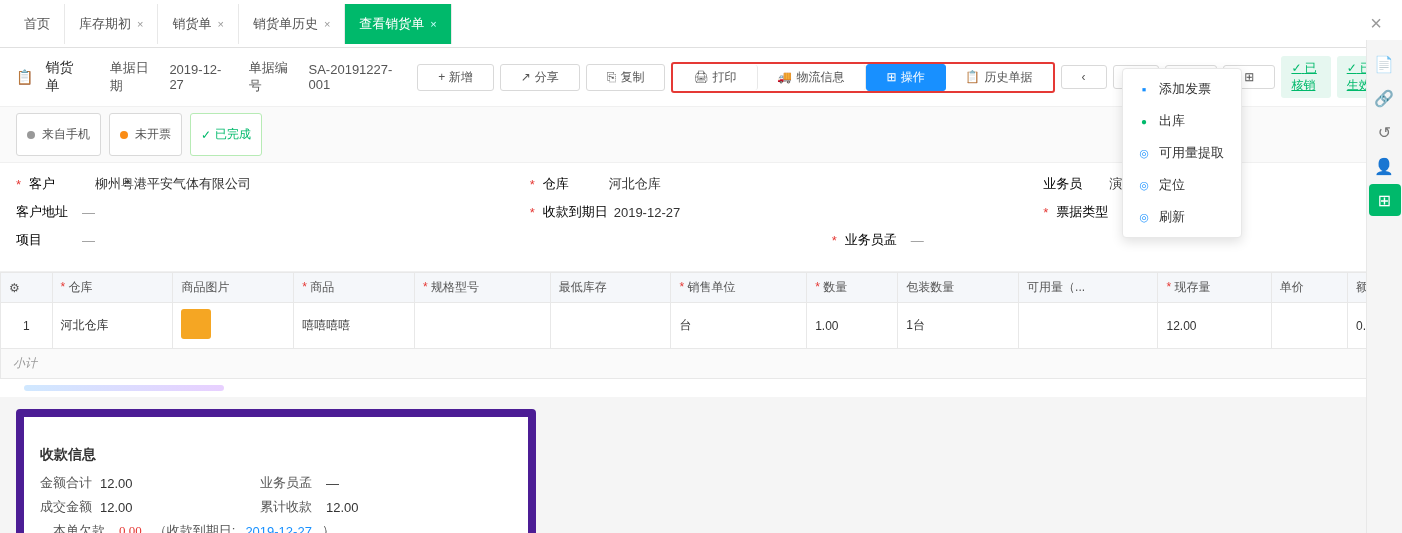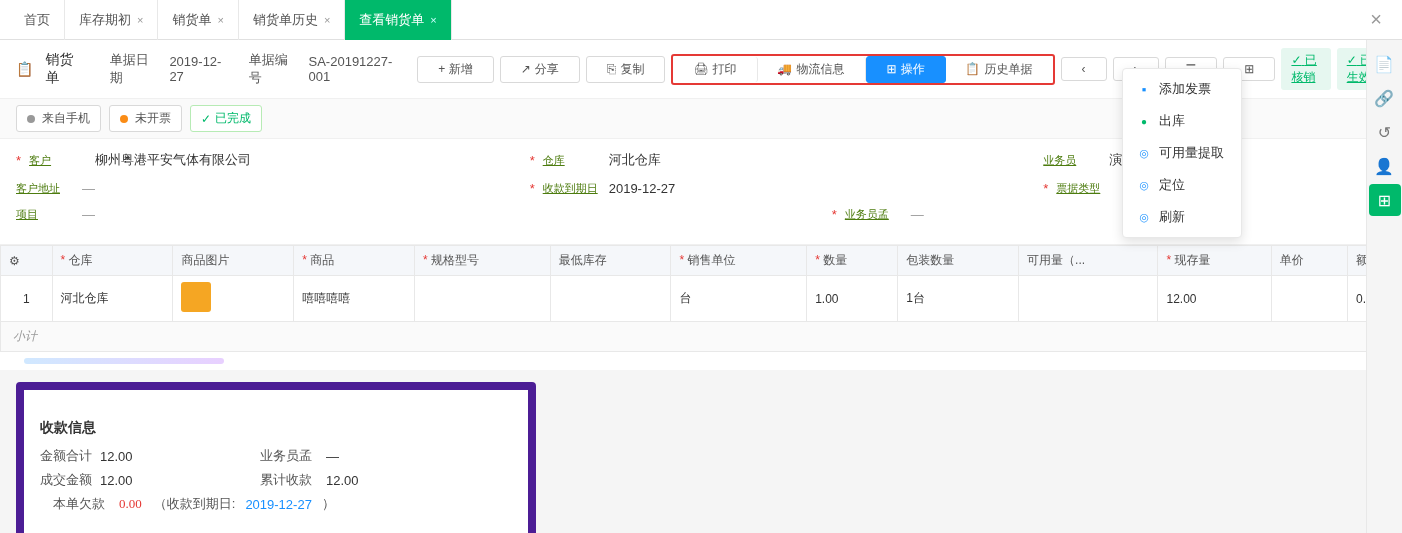--- a/index.html
+++ b/index.html
@@ -2,21 +2,21 @@
 <html><head>
   <meta charset="utf-8">
   <style>
     * { box-sizing: border-box; margin: 0; padding: 0; }
     body { font-family: "Microsoft YaHei", "PingFang SC", sans-serif; font-size: 13px; background: #f5f5f5; color: #333; }
 
     
     .tab-bar {
       display: flex; align-items: center; background: #fff;
       border-bottom: 1px solid #e0e0e0; padding: 0 10px;
-      height: 40px; position: relative;
+      height: 48px; position: relative;
     }
     .tab-item {
       display: flex; align-items: center; padding: 0 14px;
       height: 40px; cursor: pointer; font-size: 13px;
       border-right: 1px solid #e8e8e8; color: #555;
       white-space: nowrap;
     }
     .tab-item.active {
       background: #e6f7f0; color: #00b96b; font-weight: 500;
       border-bottom: 2px solid #00b96b;
@@ -56,42 +56,42 @@
       border-radius: 3px; padding: 4px 10px; font-size: 12px; text-decoration: underline;
     }
 
     
     .action-row {
       display: flex; align-items: center; padding: 6px 16px;
       border-bottom: 1px solid #f0f0f0; gap: 8px; background: #fafafa;
     }
     .btn-action {
       display: flex; align-items: center; gap: 4px;
-      padding: 4px 10px; border: 1px solid #d9d9d9;
+      padding: 12px 10px; border: 1px solid #d9d9d9;
       border-radius: 3px; cursor: pointer; font-size: 12px;
       background: #fff; color: #555; white-space: nowrap;
     }
     .btn-action.green { color: #00b96b; border-color: #b7ebb5; }
     .status-dot { display: inline-block; width: 8px; height: 8px; border-radius: 50%; margin-right: 3px; }
     .dot-gray { background: #999; }
     .dot-orange { background: #fa8c16; }
 
     
     .form-section {
       padding: 12px 16px; background: #fff;
       border-bottom: 1px solid #f0f0f0;
     }
     .form-row {
       display: flex; align-items: center; margin-bottom: 10px; gap: 24px;
     }
     .field-group {
       display: flex; align-items: center; gap: 6px; flex: 1;
     }
     .field-label {
-      color: #4d7c0f; white-space: nowrap; font-size: 11px; min-width: 60px; text-decoration: underline;
+      color: #000000; white-space: nowrap; font-size: 13px; min-width: 60px;
     }
     .field-required { color: #e53935; margin-right: 2px; }
     .field-value {
       color: #333; font-size: 13px;
     }
     .field-placeholder { color: #999; }
     .add-remark {
       color: #fa8c16; cursor: pointer; display: flex; align-items: center; gap: 3px;
     }
     .add-remark .plus { font-size: 14px; }

